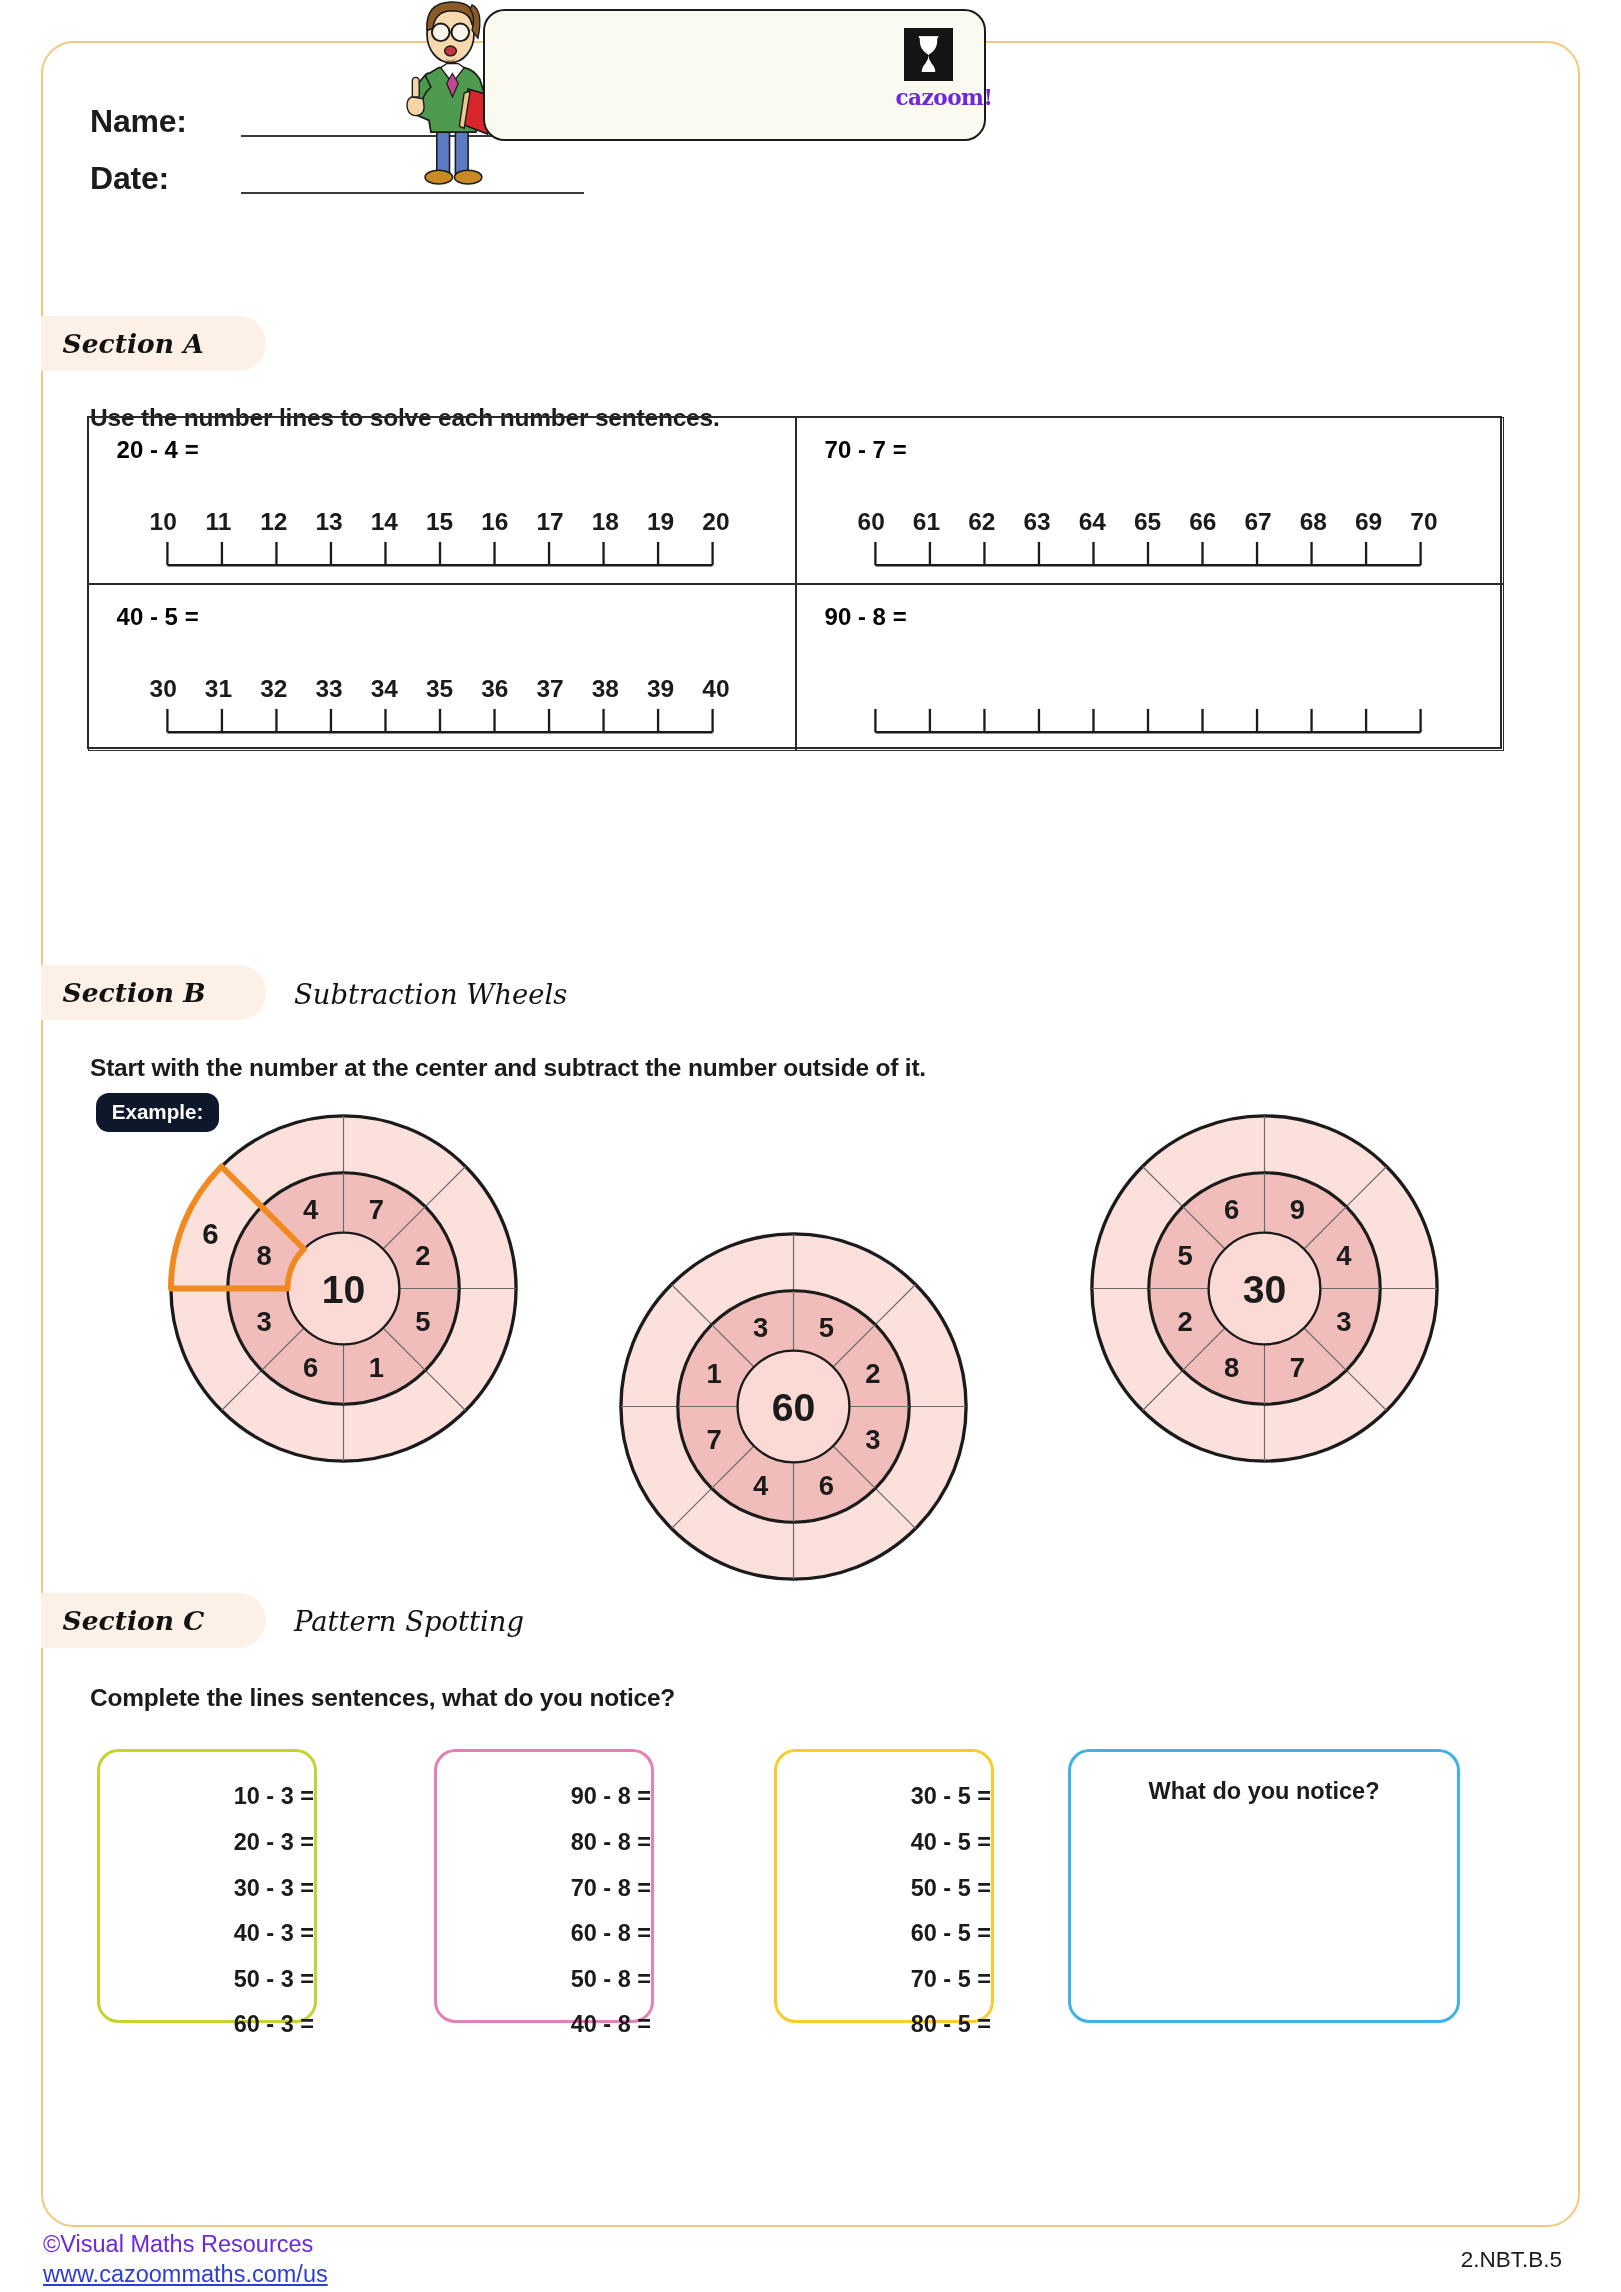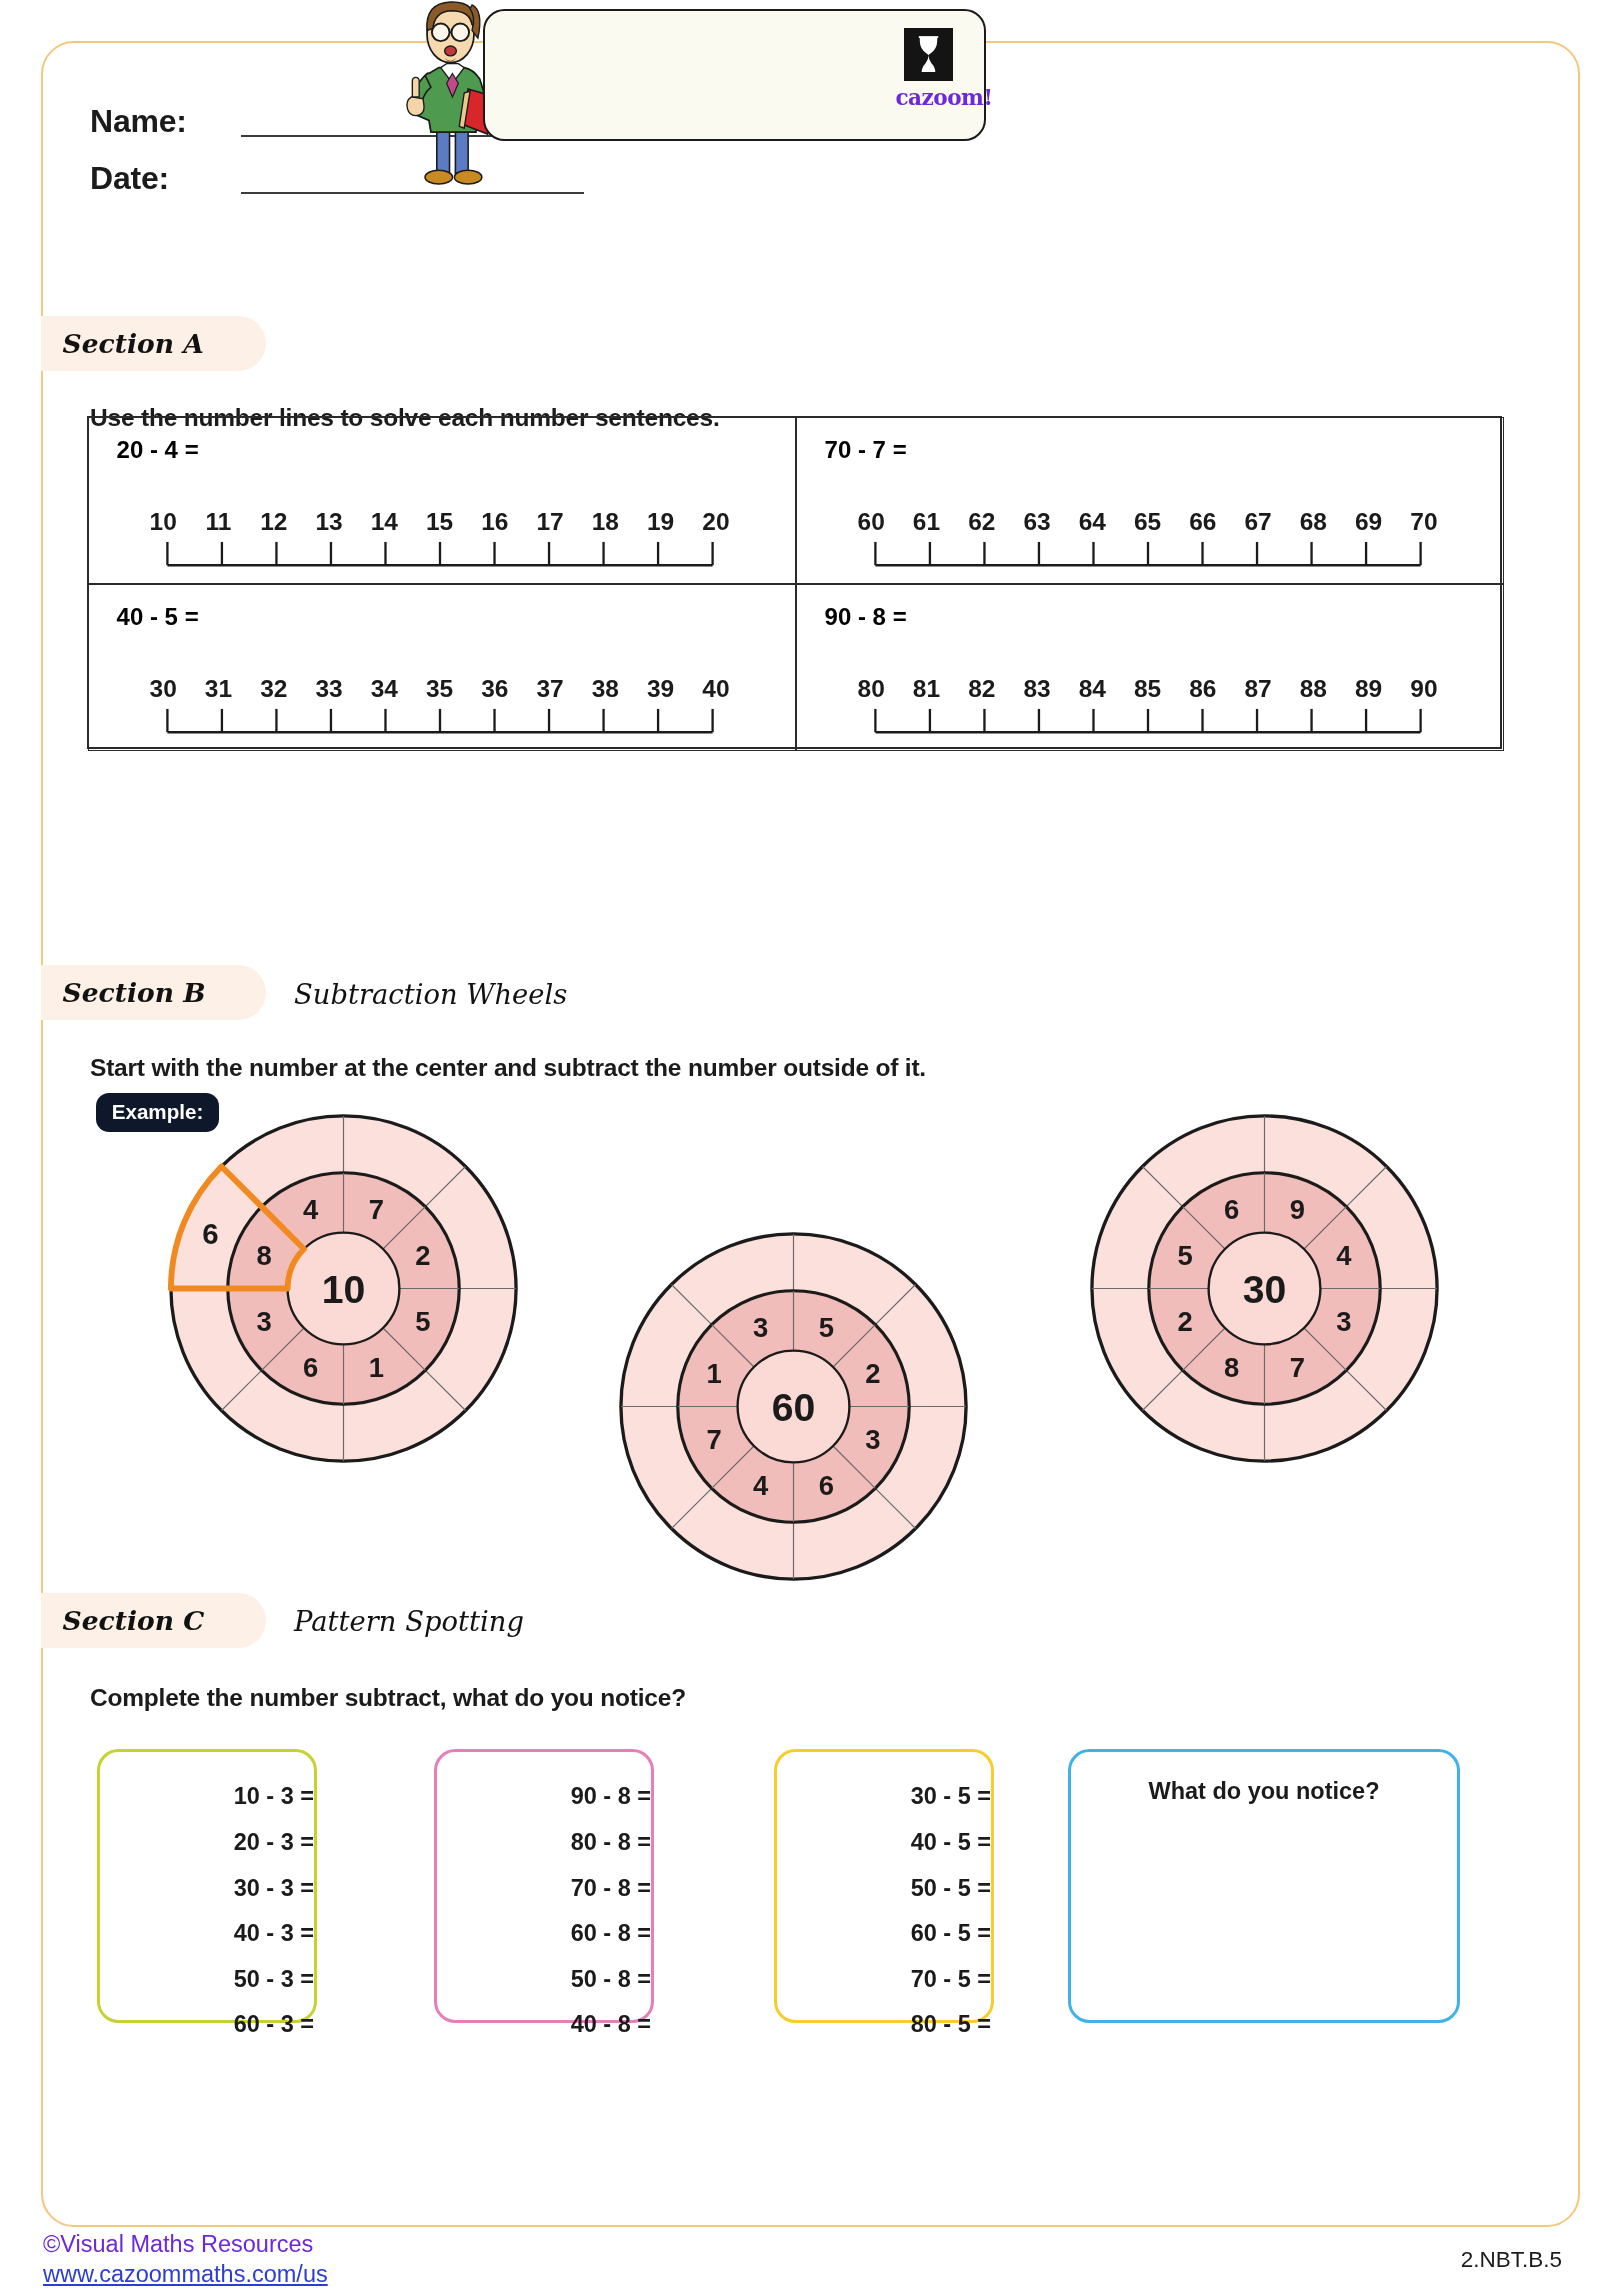--- a/index.html
+++ b/index.html
@@ -342,33 +342,20 @@
             <line x1="479.2" y1="2" x2="479.2" y2="26" stroke="#1b1b1b" stroke-width="2.4"></line>
             <line x1="535.6" y1="2" x2="535.6" y2="26" stroke="#1b1b1b" stroke-width="2.4"></line>
             <line x1="592" y1="2" x2="592" y2="26" stroke="#1b1b1b" stroke-width="2.4"></line>
           </svg>
       </div>
     </div>
 
     <div class="secA-cell" style="left:708px; top:167px;">
       <div class="q-text">90 - 8 =</div>
       <div class="numline">
-        <div class="nl-labels">
-          <span>80</span>
-          <span>81</span>
-          <span>82</span>
-          <span>83</span>
-          <span>84</span>
-          <span>85</span>
-          <span>86</span>
-          <span>87</span>
-          <span>88</span>
-          <span>89</span>
-          <span>90</span>
-        </div>
         <svg class="nl-axis" width="608" height="29" style="position:absolute;left:0;top:32px;" viewBox="0 0 620 30">
           <g stroke="#1b1b1b" stroke-width="2.6">
               <line x1="28" y1="26" x2="592" y2="26"></line>
             </g>
         <line x1="28" y1="2" x2="28" y2="26" stroke="#1b1b1b" stroke-width="2.4"></line>
             <line x1="84.4" y1="2" x2="84.4" y2="26" stroke="#1b1b1b" stroke-width="2.4"></line>
             <line x1="140.8" y1="2" x2="140.8" y2="26" stroke="#1b1b1b" stroke-width="2.4"></line>
             <line x1="197.2" y1="2" x2="197.2" y2="26" stroke="#1b1b1b" stroke-width="2.4"></line>
             <line x1="253.6" y1="2" x2="253.6" y2="26" stroke="#1b1b1b" stroke-width="2.4"></line>
             <line x1="310" y1="2" x2="310" y2="26" stroke="#1b1b1b" stroke-width="2.4"></line>
@@ -485,21 +472,21 @@
       <text x="99.16054090526241" y="213.48480033194537" text-anchor="middle" dominant-baseline="central" font-family="&quot;Liberation Sans&quot;, sans-serif" font-size="28" font-weight="bold" fill="#1b1b1b">2</text>
       <text x="99.1605409052624" y="146.5151996680547" text-anchor="middle" dominant-baseline="central" font-family="&quot;Liberation Sans&quot;, sans-serif" font-size="28" font-weight="bold" fill="#1b1b1b">5</text>
       <text x="146.51519966805466" y="99.1605409052624" text-anchor="middle" dominant-baseline="central" font-family="&quot;Liberation Sans&quot;, sans-serif" font-size="28" font-weight="bold" fill="#1b1b1b">6</text>
     </svg>
 </div>
 
 <div class="section-pill" style="left:41px; top:1593px; width:225px;">
   <span class="sec-label">Section C</span>
 </div>
 <div class="section-sub" style="left:294px; top:1606px;">Pattern Spotting</div>
-<div class="instruction" style="left:90px; top:1684px;">Complete the number subtract, what do you notice?</div>
+<div class="instruction" style="left:90px; top:1684px;">Complete the lines sentences, what do you notice?</div>
 
 <div style="position:absolute;left:0;top:0;width:1621px;height:0;">
   <div class="c-box" id="cbox-0" style="left: 97px; top: 1749px; border: 3.9px solid rgb(198, 210, 48); padding-top: 21.6px;">
       <div class="c-line" style="margin-top: 9.8px;">10 - 3 =</div>
       <div class="c-line" style="margin-top: 18.6px;">20 - 3 =</div>
       <div class="c-line" style="margin-top: 18.6px;">30 - 3 =</div>
       <div class="c-line" style="margin-top: 18.6px;">40 - 3 =</div>
       <div class="c-line" style="margin-top: 18.6px;">50 - 3 =</div>
       <div class="c-line" style="margin-top: 18.6px;">60 - 3 =</div>
     </div>

